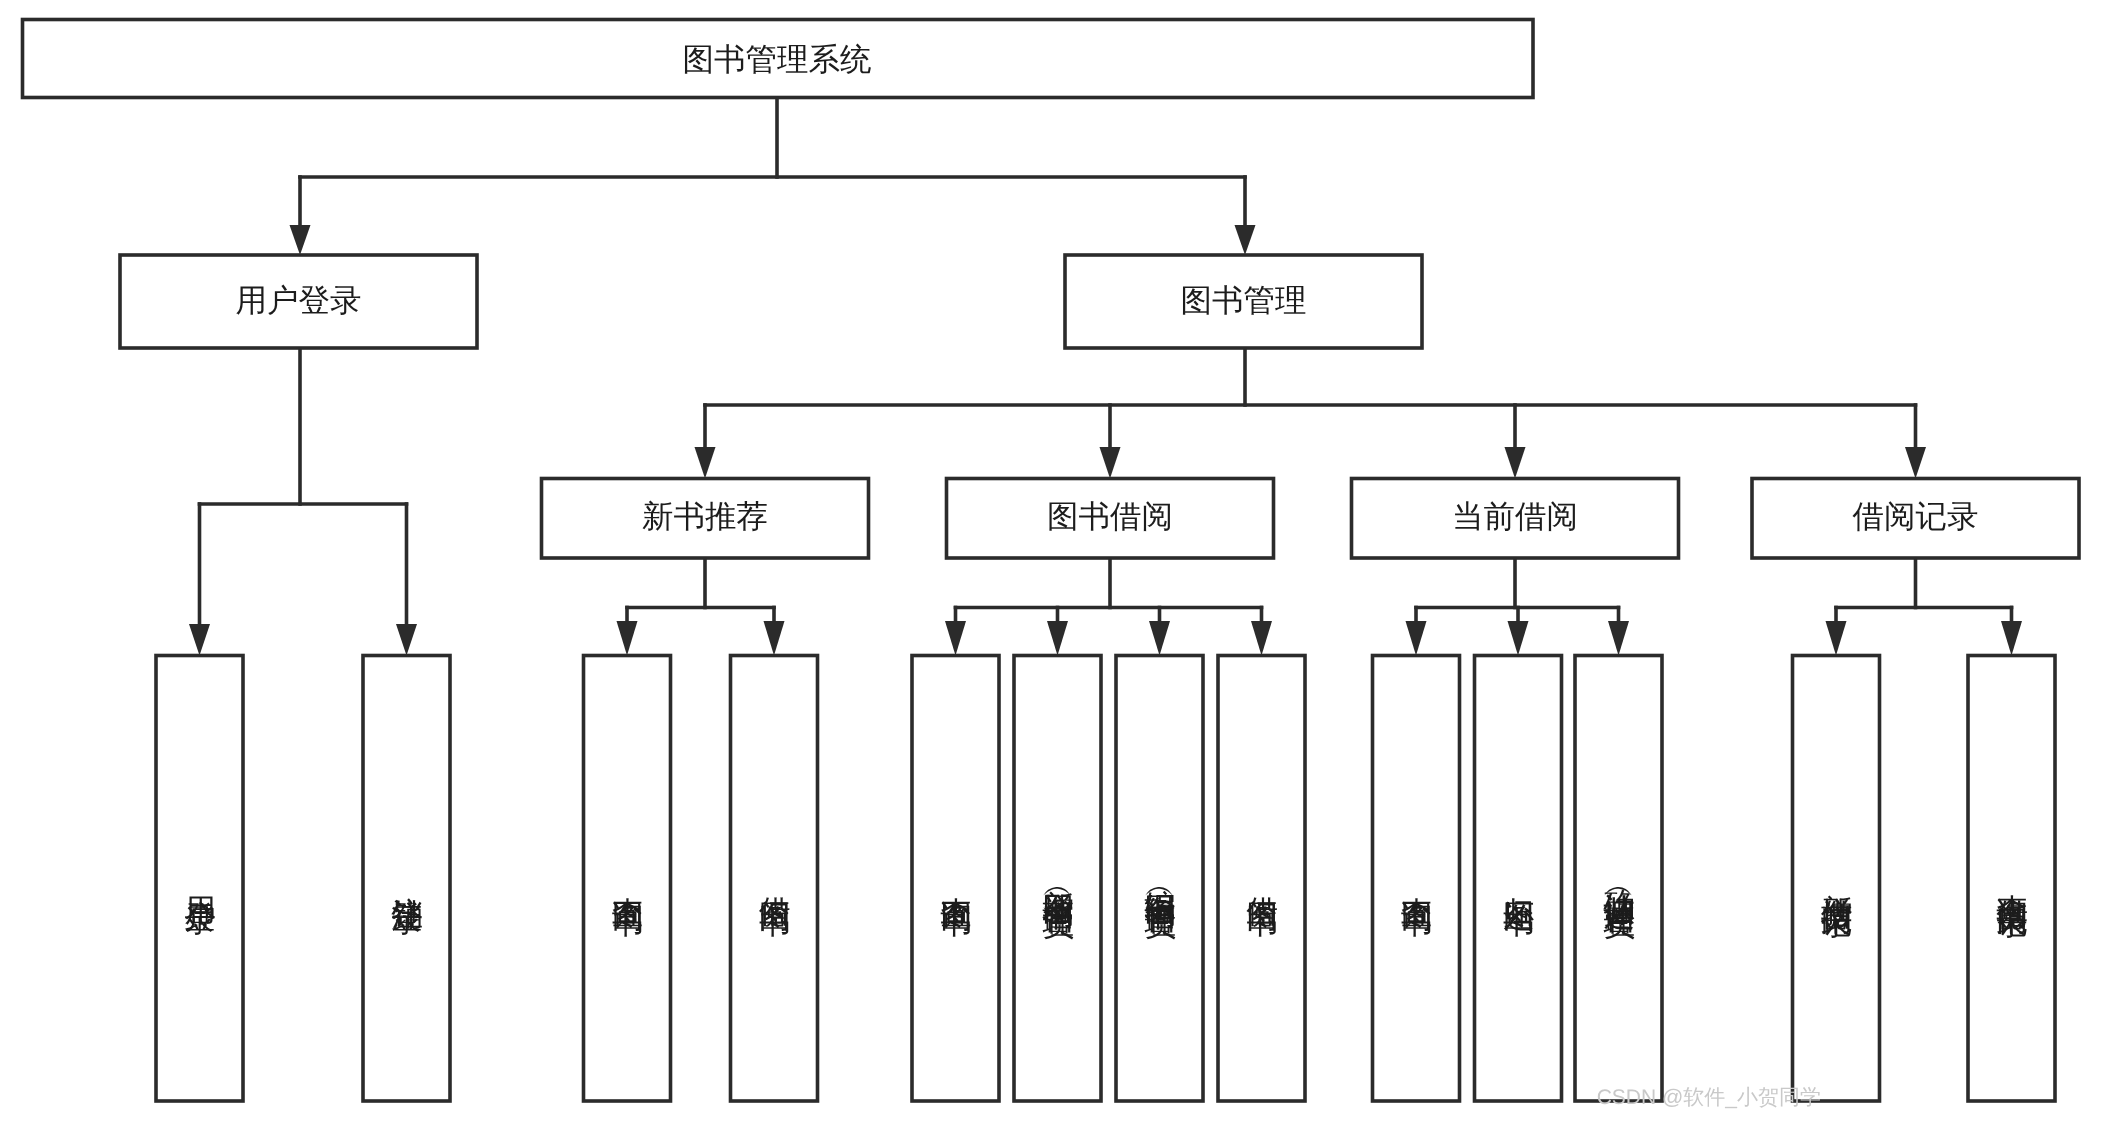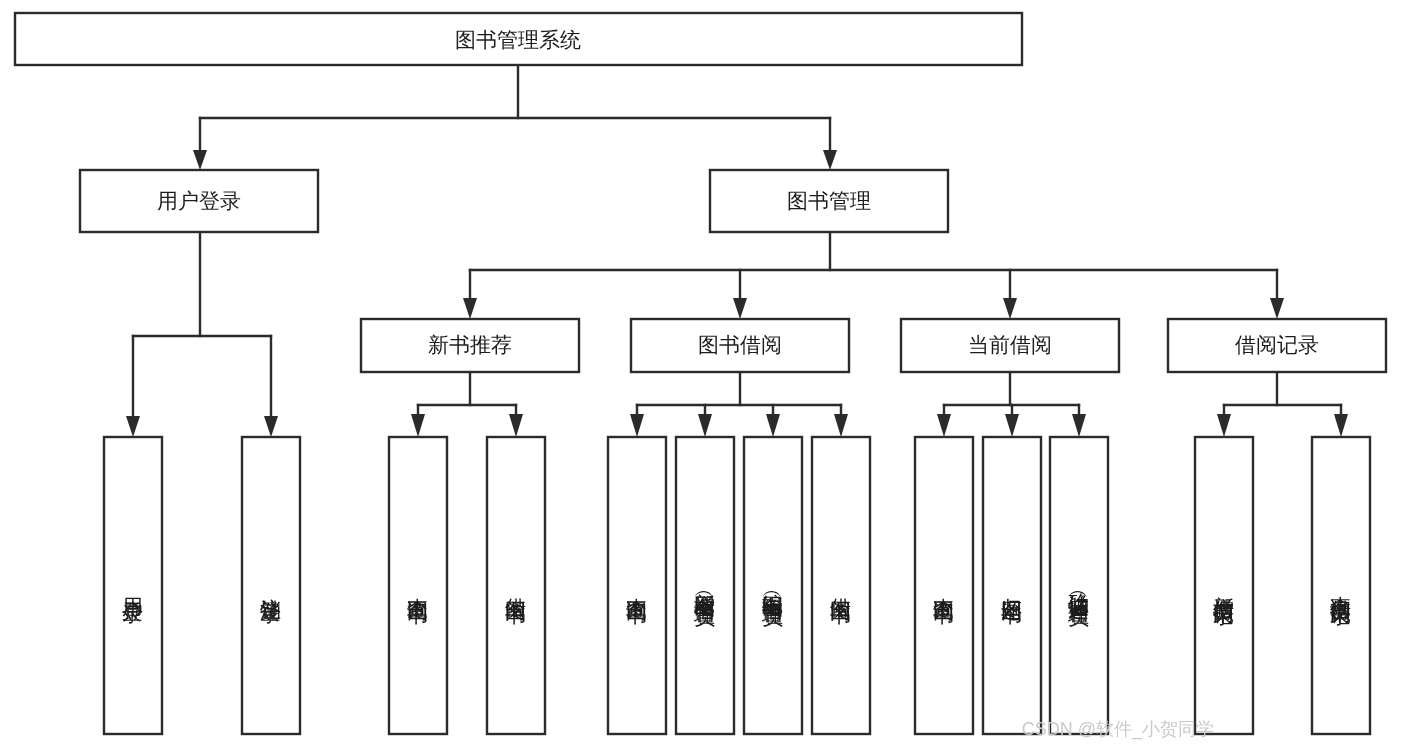--- a/index.html
+++ b/index.html
@@ -57,21 +57,21 @@
     glyph-orientation-vertical: 0;
     letter-spacing: 2px;
     text-anchor: middle;
     dominant-baseline: central;
   }
   .watermark-text {
     position: absolute;
     right: 8px;
     bottom: 6px;
     font-family: "Liberation Sans", "DejaVu Sans", sans-serif;
-    font-size: 18px;
+    font-size: 14px;
     color: #c9c9c9;
     white-space: nowrap;
     user-select: none;
   }
 </style>
 </head>
 <body>
 
 <div id="diagram-root">
 

